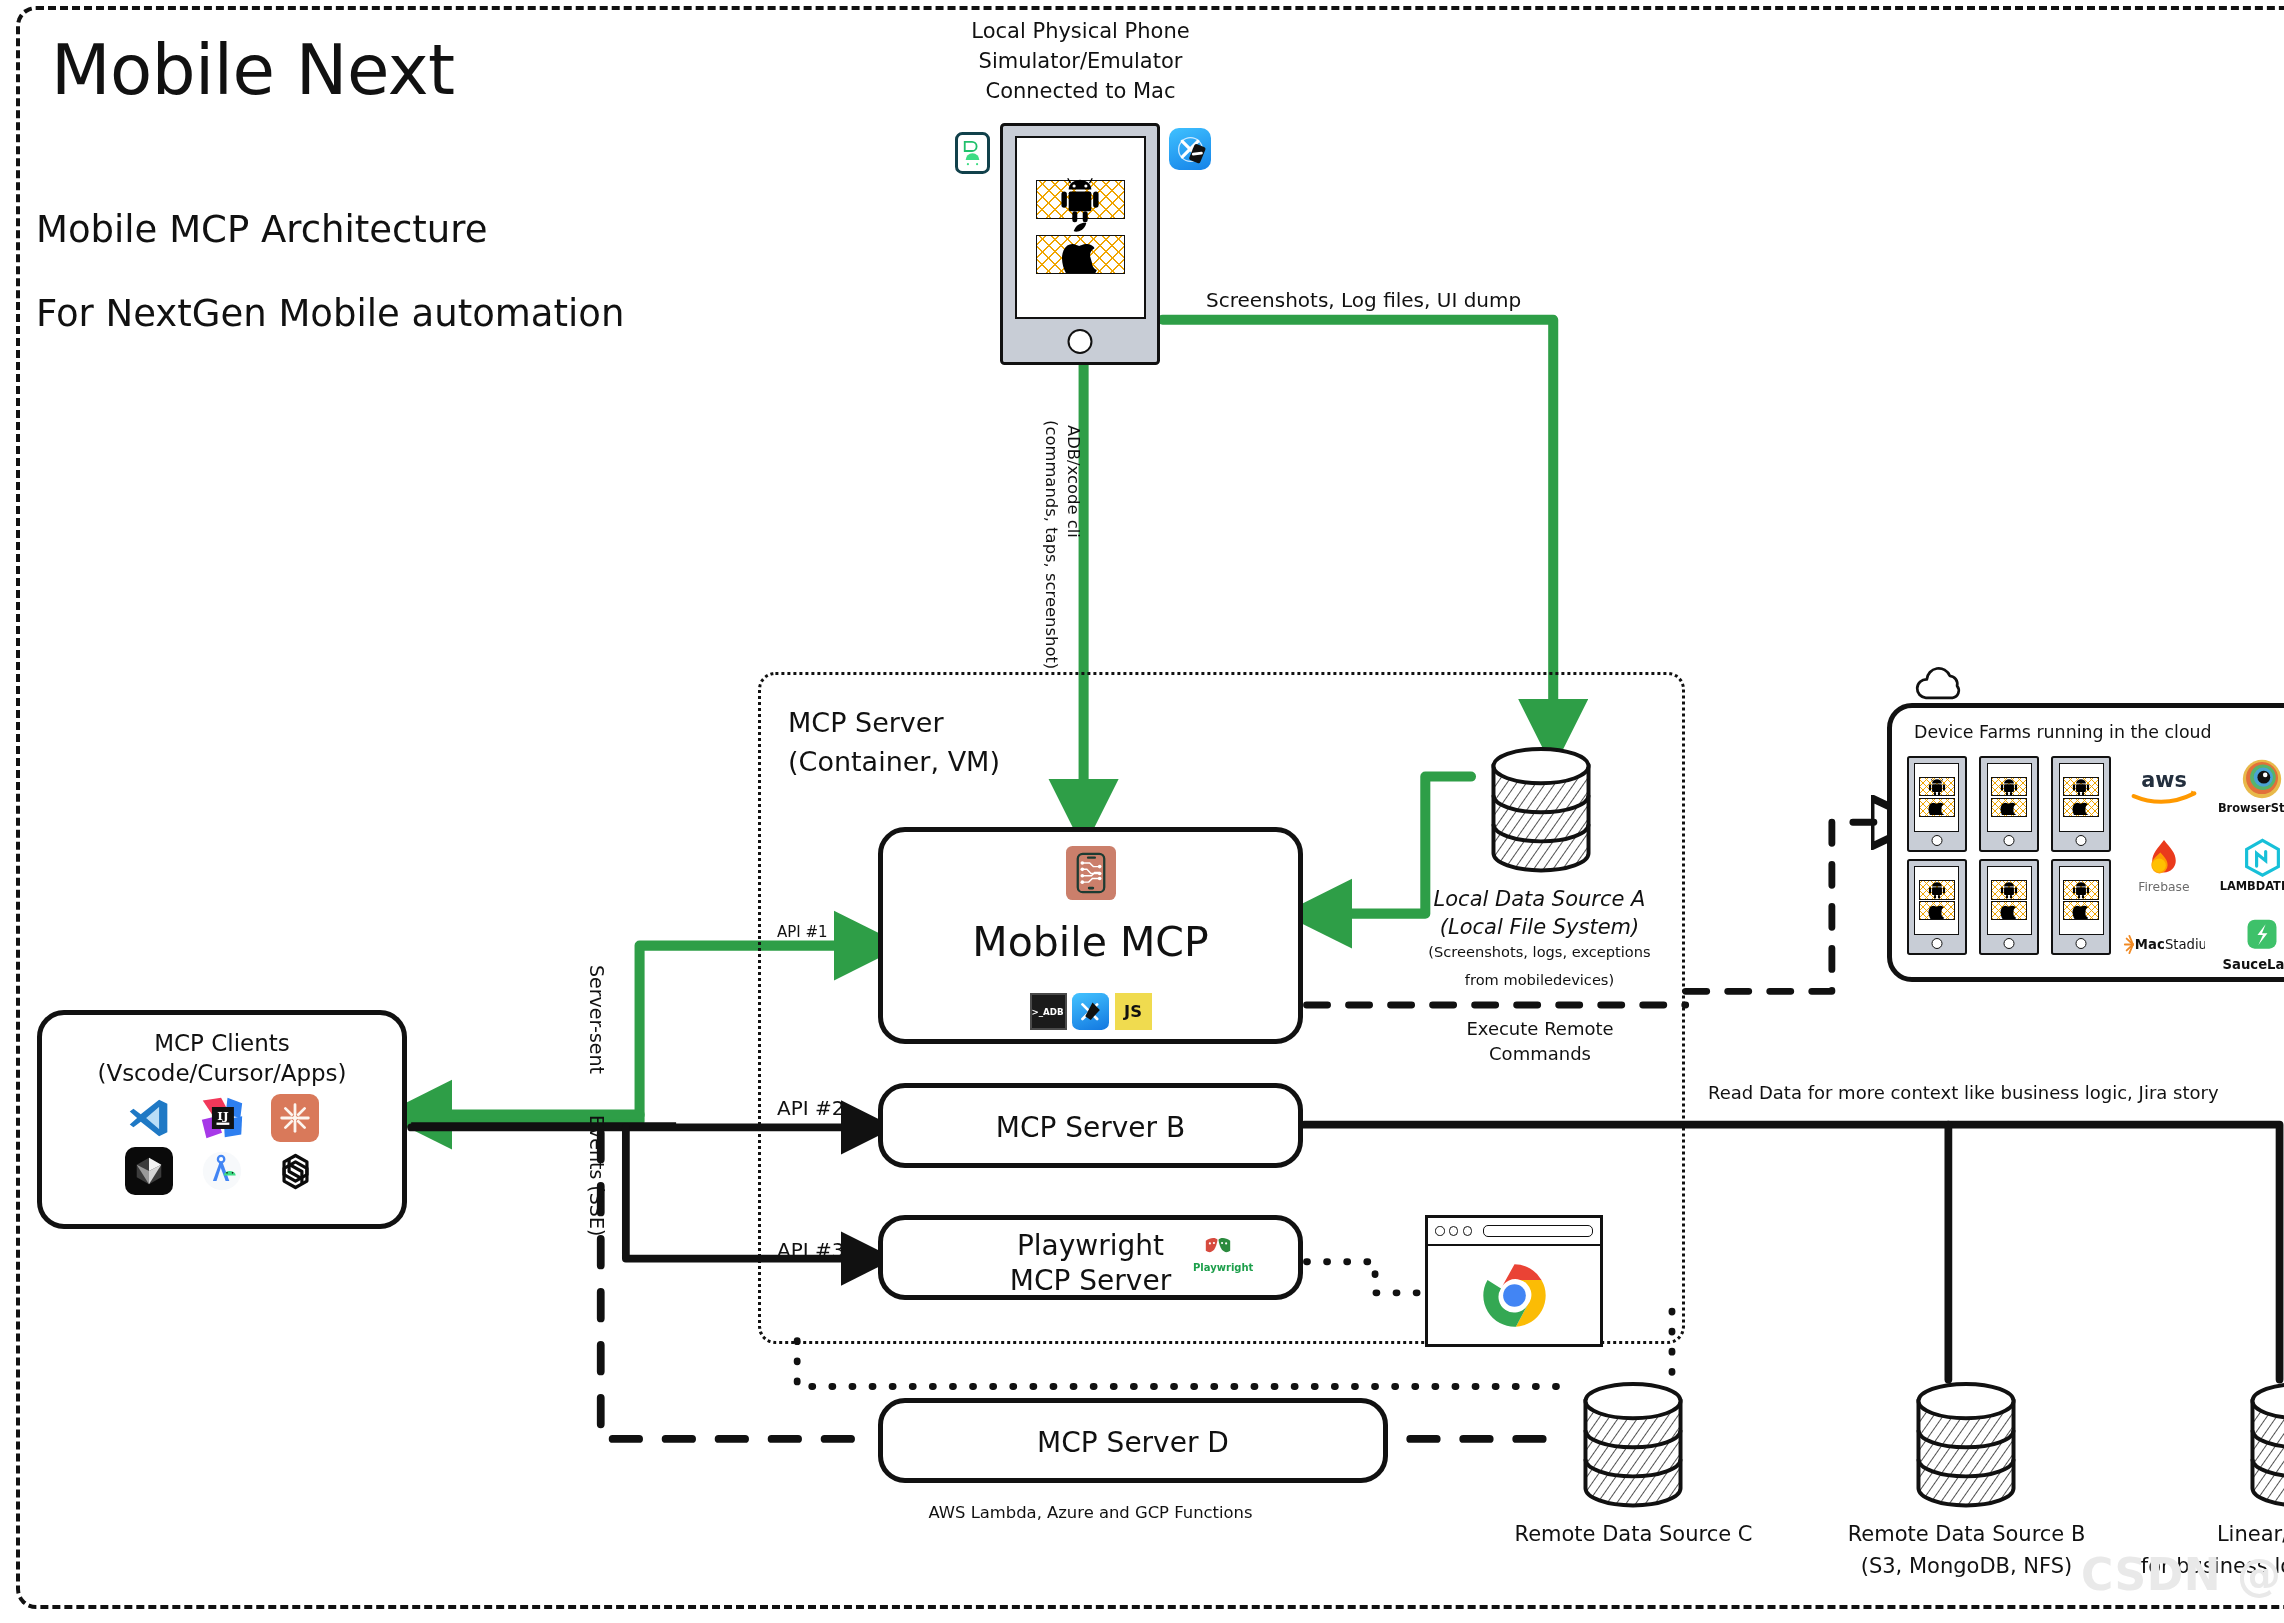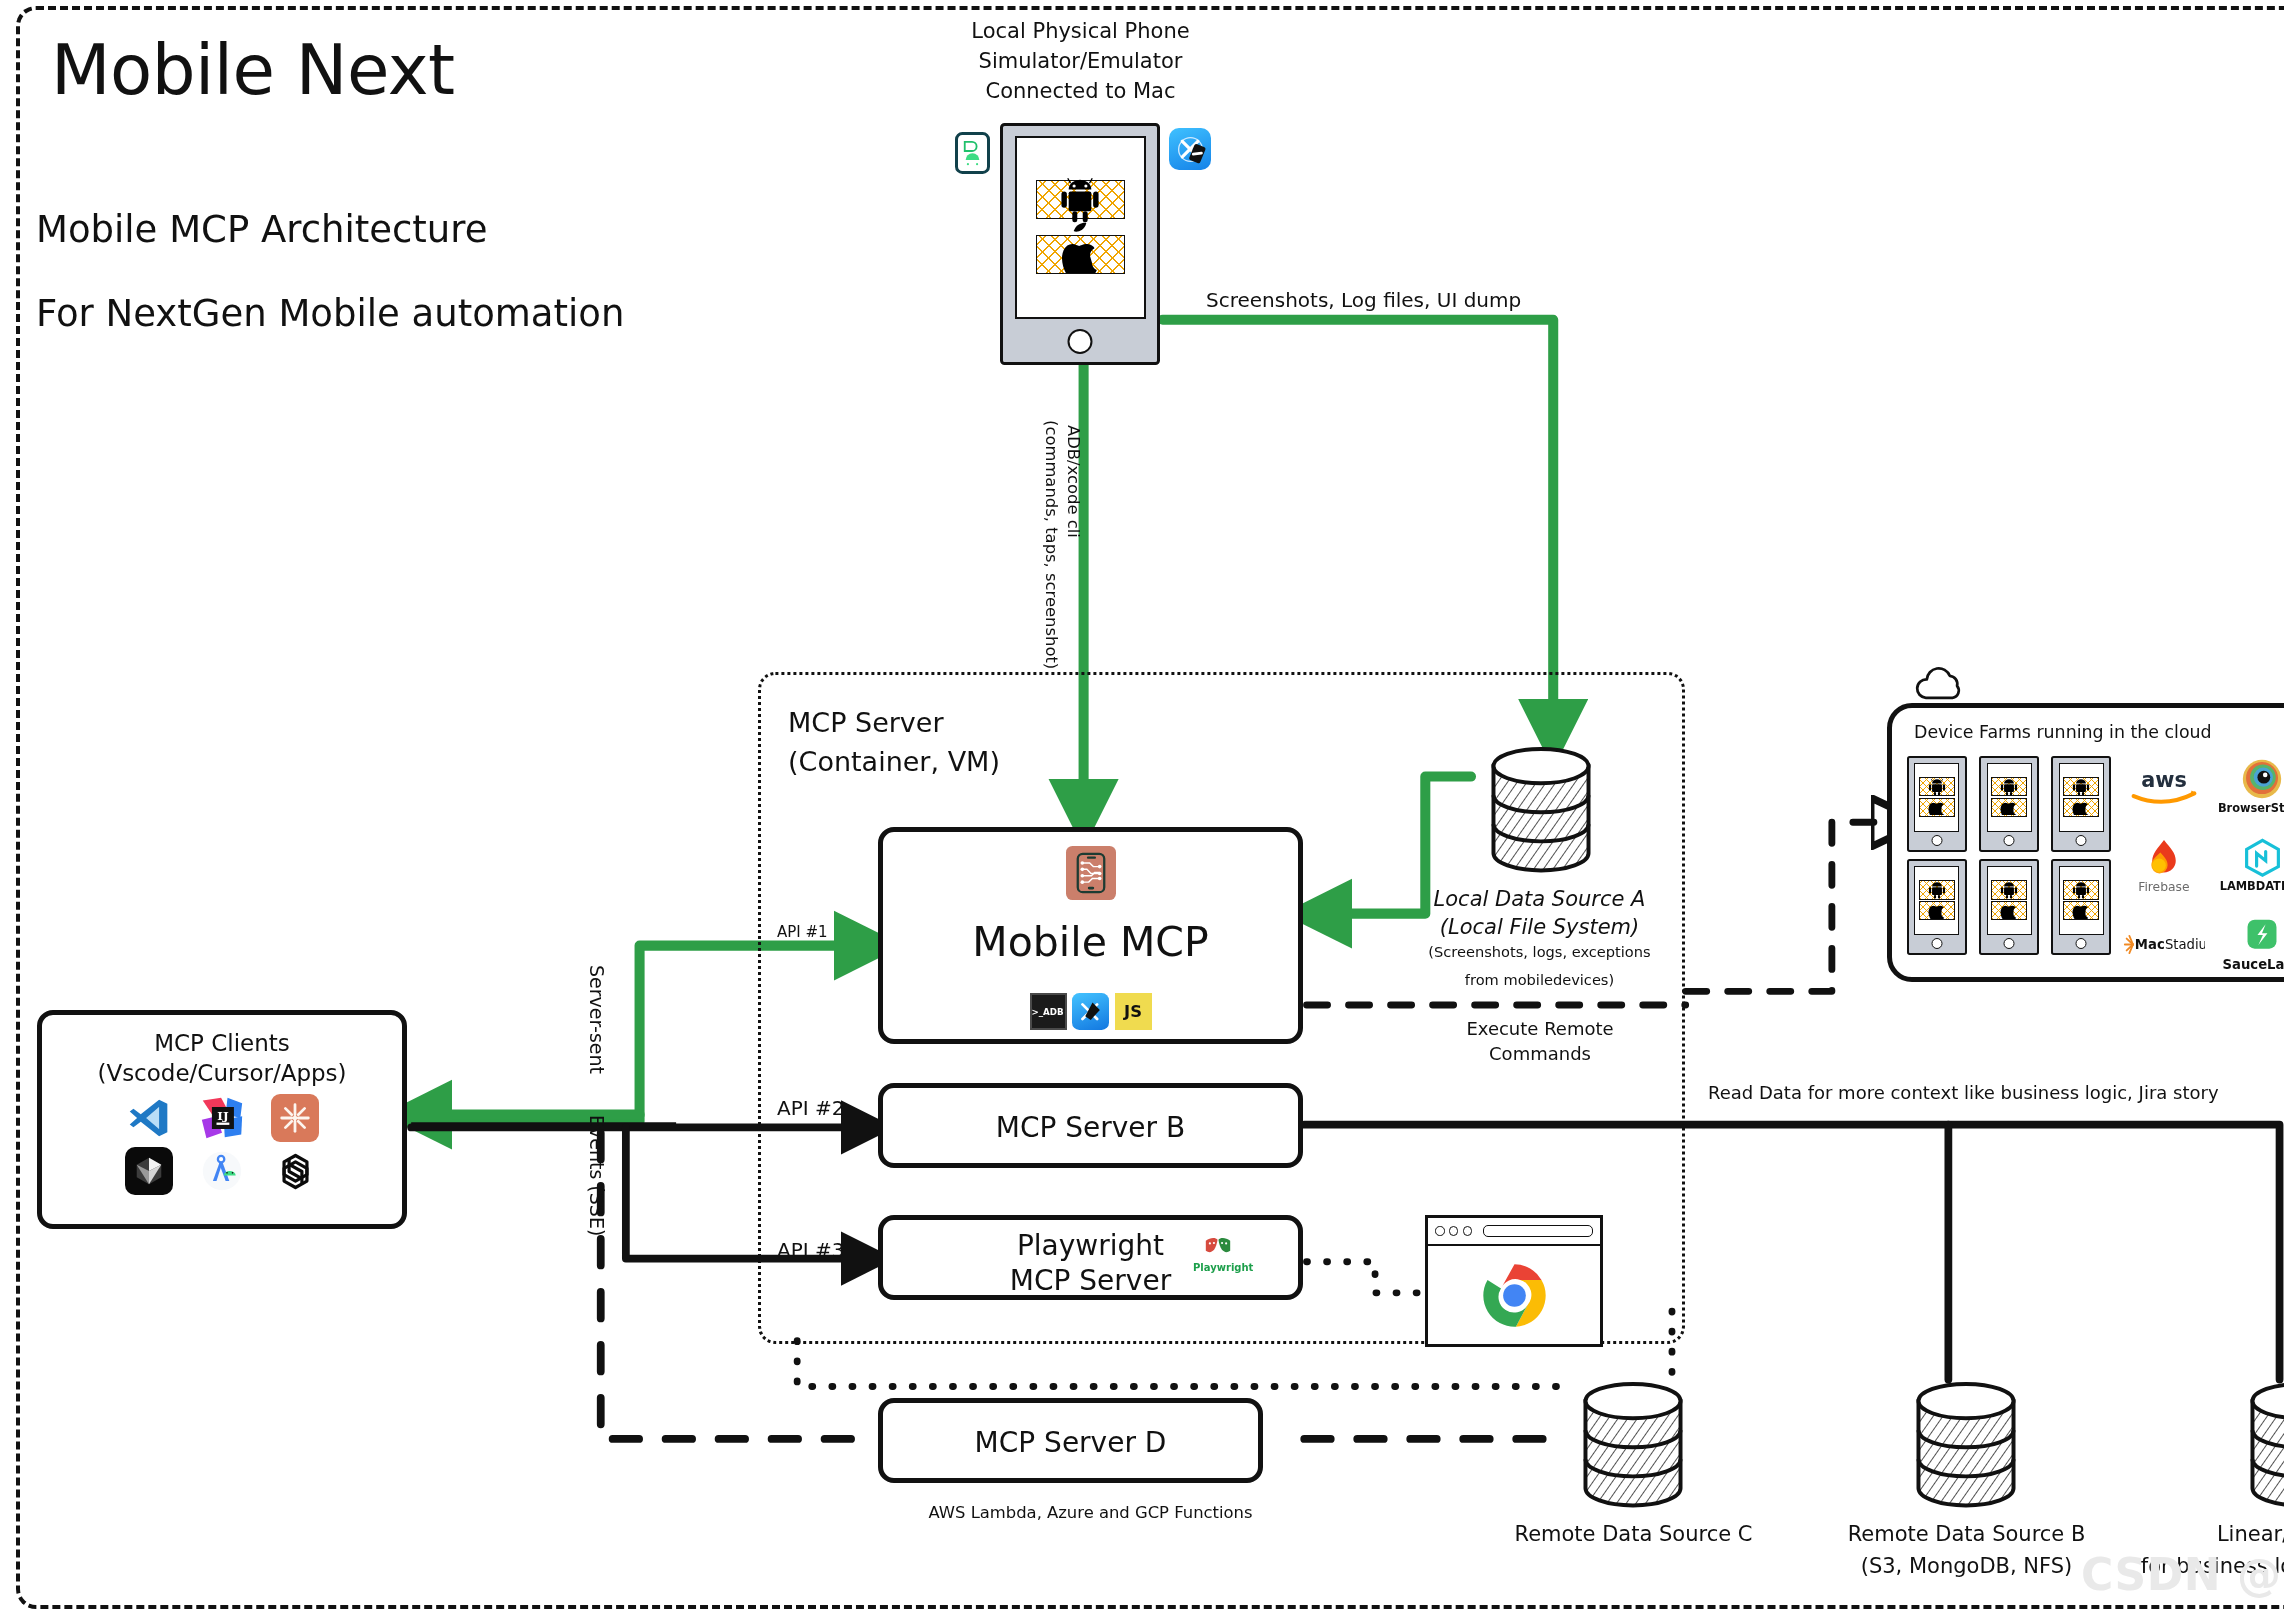--- a/index.html
+++ b/index.html
@@ -32,21 +32,21 @@
 
   
   .cap{font-size:21px;line-height:1.32;text-align:center;white-space:nowrap;}
   .cap-sm{font-size:14.6px;line-height:1.45;text-align:center;white-space:nowrap;}
 
   
   .rbox{
     box-sizing:border-box;
     background:#fff;
     border:5px solid #111;
-    border-radius:16px;
+    border-radius:27px;
   }
   .rbox-title{
     position:absolute;left:0;right:0;
     text-align:center;
     font-size:34px;
   }
 
   
   #phone-wrap{left:1000px;top:123px;width:160px;height:242px;}
   #phone-body{
@@ -111,21 +111,21 @@
   #tool-xcode{background:linear-gradient(160deg,#44c3ff,#1277e0);border-radius:7.3px;color:#fff;}
   #tool-js{background:#f0db4f;color:#111;font-size:16.4px;font-family:"DejaVu Sans",sans-serif;}
 
   
   #mcp-b-box{left:878px;top:1083px;width:425px;height:85px;}
   #mcp-b-title{top:23px;font-size:28px;}
   #playwright-box{left:878px;top:1215px;width:425px;height:85px;}
   #playwright-title{top:8.2px;font-size:28px;line-height:1.25;}
   #playwright-logo{position:absolute;right:55px;top:16.4px;width:50px;text-align:center;}
   #playwright-logo .pwname{font-size:10px;color:#1d9f4b;font-weight:bold;margin-top:0.9px;}
-  #mcp-d-box{left:878px;top:1398px;width:385px;height:85px;}
+  #mcp-d-box{left:878px;top:1398px;width:510px;height:85px;}
   #mcp-d-title{top:23px;font-size:28px;}
   #mcp-d-note{left:878px;top:1503px;width:425px;text-align:center;font-size:16.4px;}
 
   
   #mcp-clients-box{left:37px;top:1010px;width:370px;height:219px;}
   #mcp-clients-title{top:12.8px;font-size:23px;line-height:1.32;}
   #client-icons{position:absolute;left:0;right:0;top:79px;
     display:flex;flex-wrap:wrap;justify-content:center;gap:5px 25px;padding:0 55px;box-sizing:border-box;}
   .cicon{width:48px;height:48px;display:flex;align-items:center;justify-content:center;}
 

